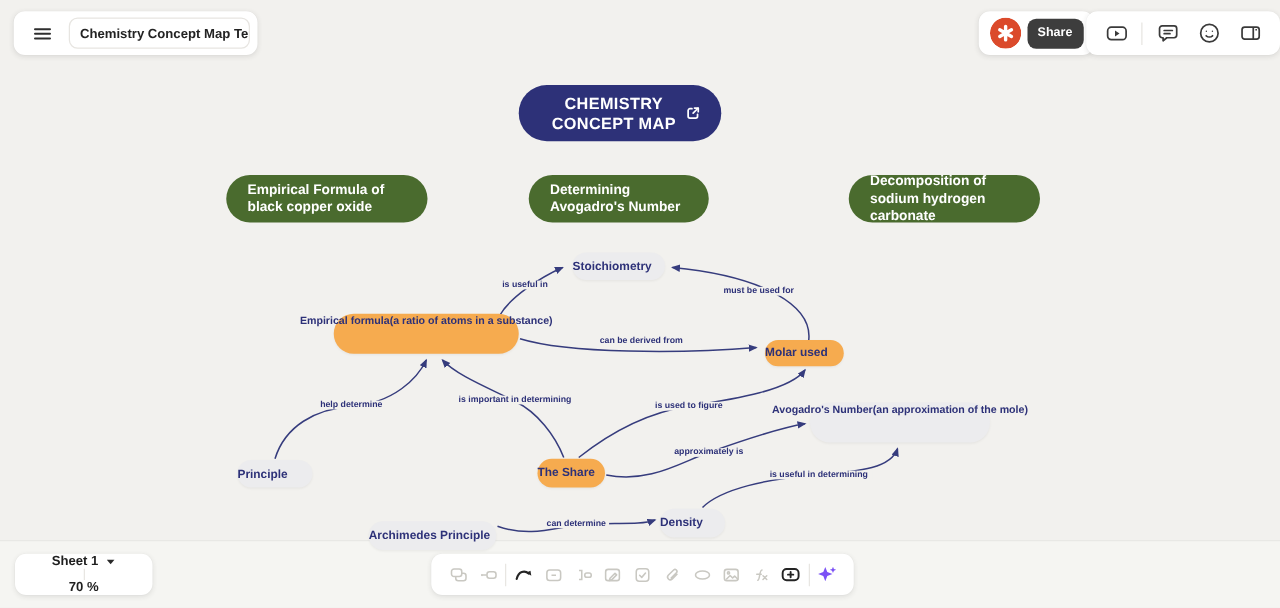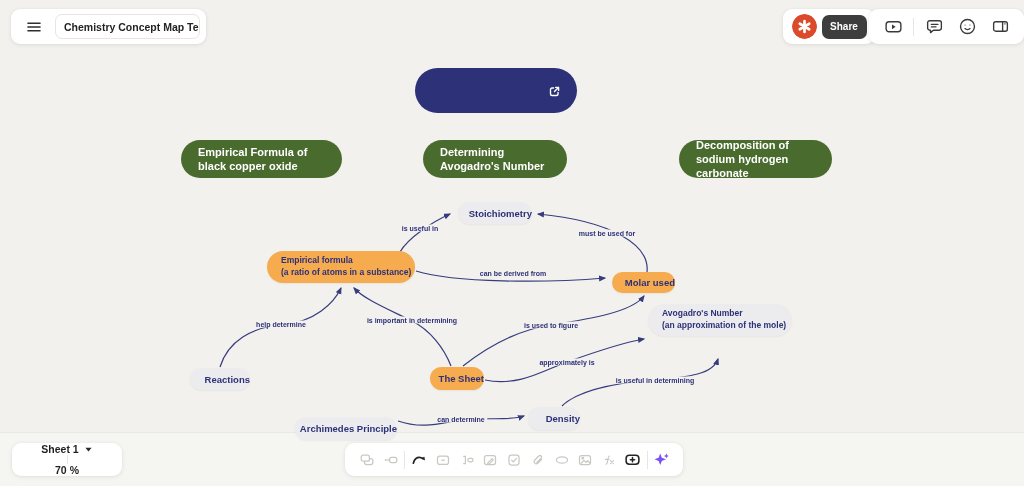--- a/index.html
+++ b/index.html
@@ -47,35 +47,35 @@
   .topic{
     position:absolute;height:38px;background:#4a6b2e;color:#fff;border-radius:19px;
     display:flex;align-items:center;padding:0 17px;box-sizing:border-box;
     font-size:11px;font-weight:600;line-height:1.3;cursor:pointer;
   }
   #topic-1{left:181px;top:140px;width:161px;}
   #topic-2{left:423px;top:140px;width:144px;}
   #topic-3{left:679px;top:140px;width:153px;}
   
   .node{
-    position:absolute;display:flex;align-items:center;justify-content:flex-end;
+    position:absolute;display:flex;align-items:center;justify-content:flex-start;
     color:#2d3178;font-weight:700;border-radius:999px;box-sizing:border-box;
     box-shadow:0 1px 2px rgba(0,0,0,0.05);cursor:pointer;white-space:nowrap;
   }
   .node.gray{background:#ececee;}
   .node.orange{background:#f6ab4f;}
   .node.one{font-size:9.5px;}
-  .node.two{flex-direction:column;align-items:flex-start;border-radius:16px;
+  .node.two{flex-direction:row;align-items:flex-start;border-radius:16px;
     font-size:8.5px;line-height:1.4;padding:0 14px;justify-content:center;}
   #n-stoich{left:458px;top:202px;width:74px;height:22px;}
   #n-empirical{left:267px;top:251px;width:148px;height:32px;}
   #n-molar{left:612px;top:272px;width:63px;height:21px;}
   #n-reactions{left:190px;top:368px;width:60px;height:22px;}
   #n-mole{left:430px;top:367px;width:54px;height:23px;}
-  #n-avogadro{left:648px;top:304px;width:144px;height:32px;}
+  #n-avogadro{left:648px;top:322px;width:144px;height:32px;}
   #n-archimedes{left:295px;top:417px;width:102px;height:23px;}
   #n-density{left:528px;top:407px;width:52px;height:23px;}
   
   #edges{position:absolute;left:0;top:0;pointer-events:none;}
   .elabel{
     position:absolute;transform:translate(-50%,-50%);
     font-size:7px;font-weight:600;color:#2d3178;background:#f2f1ee;
     padding:0 3px;white-space:nowrap;z-index:2;
   }
   
@@ -115,20 +115,24 @@
 <span class="elabel" style="left:607px;top:233px">must be used for</span>
 <span class="elabel" style="left:513px;top:273px">can be derived from</span>
 <span class="elabel" style="left:281px;top:324px">help determine</span>
 <span class="elabel" style="left:412px;top:320px">is important in determining</span>
 <span class="elabel" style="left:551px;top:325px">is used to figure</span>
 <span class="elabel" style="left:567px;top:362px">approximately is</span>
 <span class="elabel" style="left:655px;top:380px">is useful in determining</span>
 <span class="elabel" style="left:461px;top:419px">can determine</span>
 
 <div id="map-title">
+  <div class="tlines">
+    <div>CHEMISTRY</div>
+    <div>CONCEPT MAP</div>
+  </div>
   <span class="extlink">
     <svg width="13" height="13" viewBox="0 0 14 14" fill="none" stroke="#ffffff" stroke-width="1.5" stroke-linecap="round" stroke-linejoin="round">
       <path d="M6,3.2 H4.3 A1.6,1.6 0 0 0 2.7,4.8 V9.7 A1.6,1.6 0 0 0 4.3,11.3 H9.2 A1.6,1.6 0 0 0 10.8,9.7 V8"></path>
       <path d="M8.2,2.6 H11.4 V5.8"></path>
       <path d="M11.2,2.8 L7,7"></path>
     </svg>
   </span>
 </div>
 
 <div id="topic-1" class="topic">
@@ -145,24 +149,24 @@
   <span>Stoichiometry</span>
 </div>
 <div id="n-empirical" class="node orange two">
   <span>Empirical formula</span>
   <span>(a ratio of atoms in a substance)</span>
 </div>
 <div id="n-molar" class="node orange one">
   <span>Molar used</span>
 </div>
 <div id="n-reactions" class="node gray one">
-  <span>Reactions</span>
+  <span>Principle</span>
 </div>
 <div id="n-mole" class="node orange one">
-  <span>The Sheet</span>
+  <span>The Share</span>
 </div>
 <div id="n-avogadro" class="node gray two">
   <span>Avogadro's Number</span>
   <span>(an approximation of the mole)</span>
 </div>
 <div id="n-archimedes" class="node gray one">
   <span>Archimedes Principle</span>
 </div>
 <div id="n-density" class="node gray one">
   <span>Density</span>

